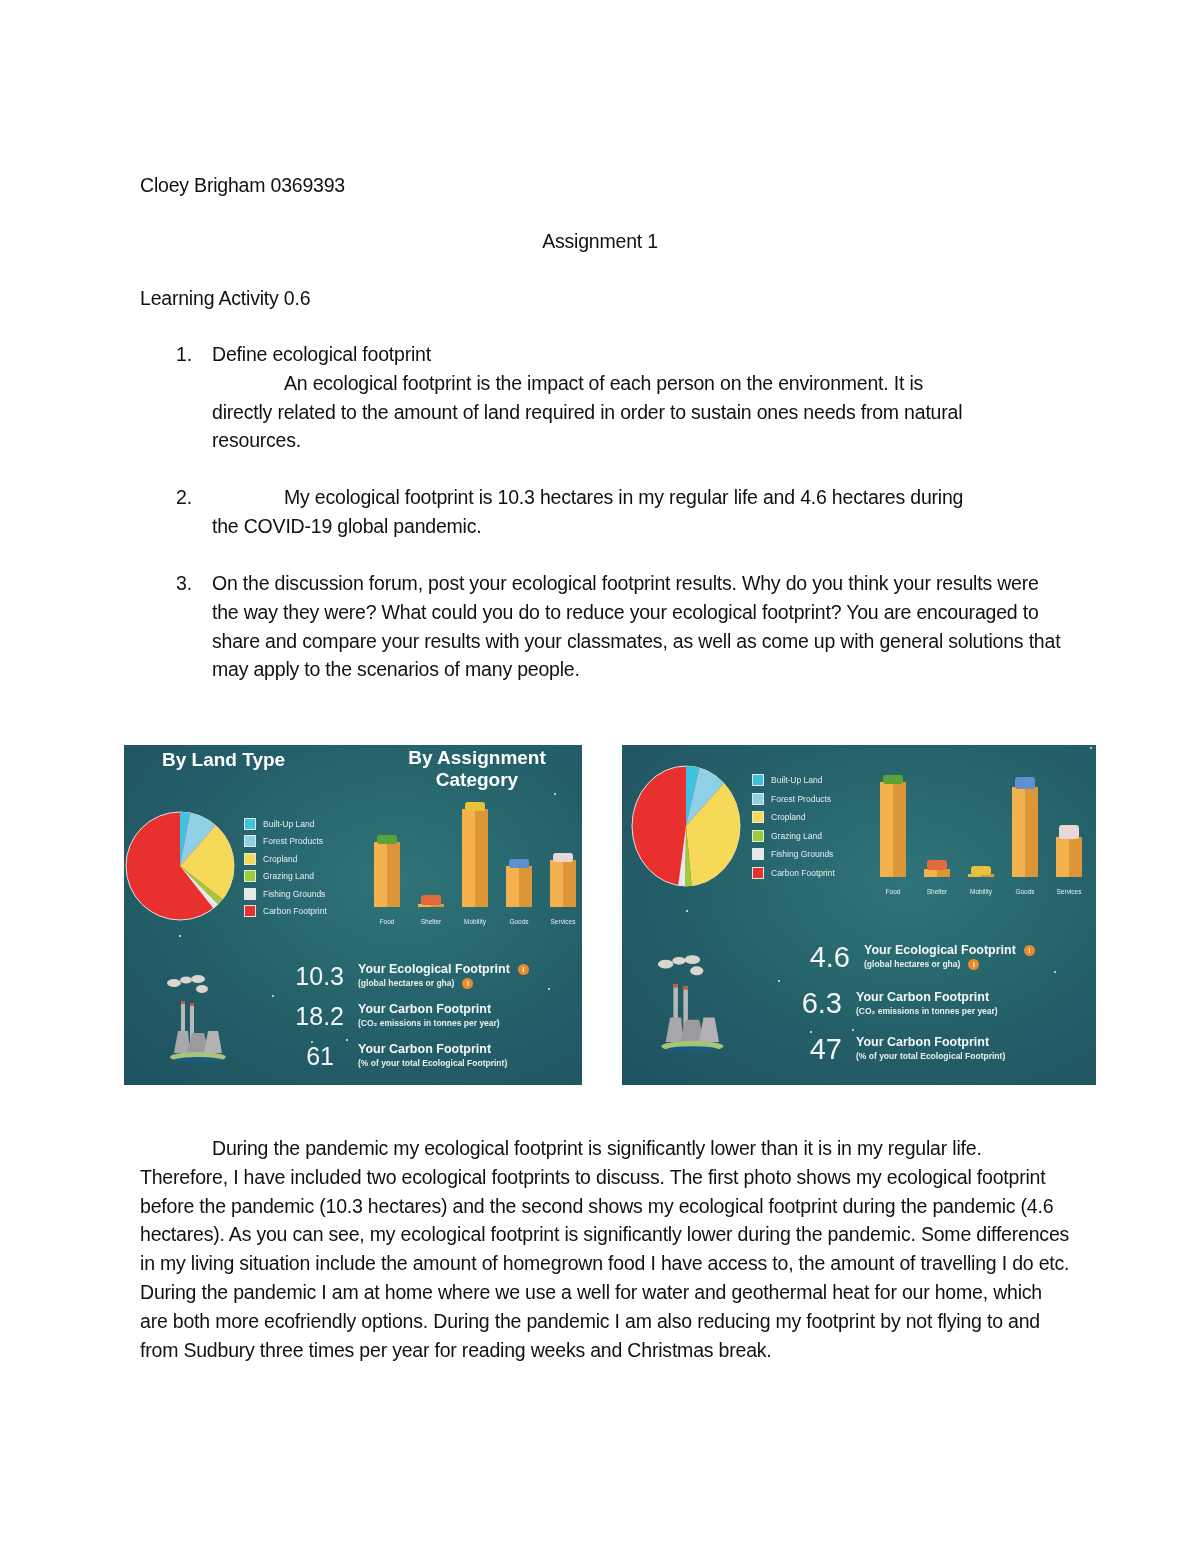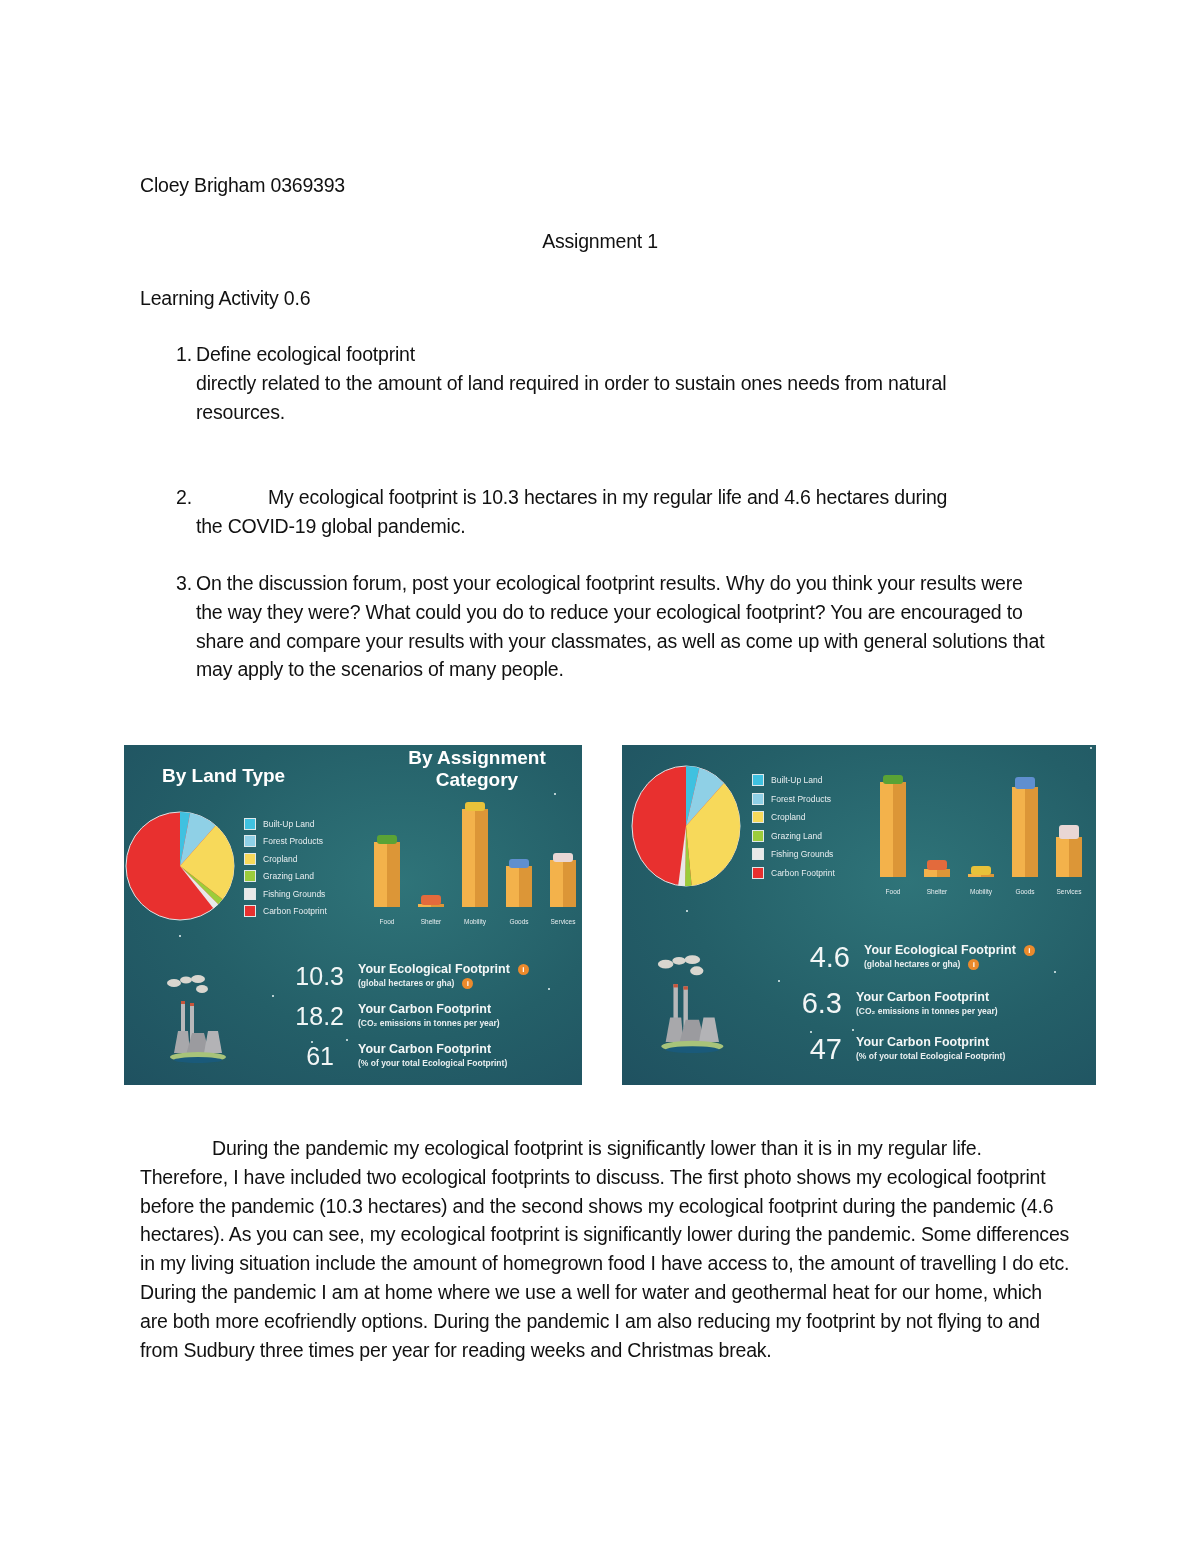--- a/index.html
+++ b/index.html
@@ -12,21 +12,21 @@
   .abs { position: absolute; }
   .indent { display: inline-block; width: 72px; }
 
   #header-name { left: 140px; top: 171px; }
   #title { left: 0; width: 1200px; top: 227px; text-align: center; padding-left: 0px; }
   #title span { position: relative; left: 0px; }
   #activity { left: 140px; top: 284px; }
 
   .q { position: absolute; left: 176px; width: 900px; }
   .q .num { position: absolute; left: 0; top: 0; width: 36px; }
-  .q .body { margin-left: 20px; }
+  .q .body { margin-left: 36px; }
 
   #q1 { top: 340px; }
   #q2 { top: 483px; }
   #q3 { top: 569px; }
 
   #para { left: 140px; top: 1134px; width: 930px; }
 
   
   .panel {
     position: absolute; overflow: hidden;
@@ -64,20 +64,21 @@
 <body>
 
 <div class="abs doc-text" id="header-name">Cloey Brigham 0369393</div>
 <div class="abs doc-text" id="title"><span>Assignment 1</span></div>
 <div class="abs doc-text" id="activity">Learning Activity 0.6</div>
 
 <div class="q doc-text" id="q1">
   <span class="num">1.</span>
   <div class="body">
     <div>Define ecological footprint</div>
+    <div><span class="indent"></span><span>An ecological footprint is the impact of each person on the environment. It is</span></div>
     <div style="width:800px">directly related to the amount of land required in order to sustain ones needs from natural resources.</div>
   </div>
 </div>
 
 <div class="q doc-text" id="q2" style="top:483px">
   <span class="num">2.</span>
   <div class="body">
     <div style="white-space:nowrap"><span class="indent"></span><span>My ecological footprint is 10.3 hectares in my regular life and 4.6 hectares during</span></div>
     <div>the COVID-19 global pandemic.</div>
   </div>
@@ -92,21 +93,21 @@
 
 <div class="panel" id="panel1">
   <div class="star" style="left:343px;top:40px"></div>
   <div class="star" style="left:430px;top:48px"></div>
   <div class="star" style="left:55px;top:190px"></div>
   <div class="star" style="left:148px;top:250px"></div>
   <div class="star" style="left:424px;top:243px"></div>
   <div class="star" style="left:187px;top:296px"></div>
   <div class="star" style="left:222px;top:294px"></div>
 
-  <div class="panel-heading" style="left:38px;top:20px;">By Land Type</div>
+  <div class="panel-heading" style="left:38px;top:4px;">By Land Type</div>
   <div class="panel-heading" style="left:268px;top:2px;width:170px;">
     <div>By Assignment</div>
     <div>Category</div>
   </div>
 
   <svg class="abs" style="left:0;top:65px" width="112" height="112" viewBox="-56 -56 112 112">
     <circle r="54" fill="#e8302f" stroke="#d9e6e8" stroke-width="1"></circle>
 
     <path d="M0,0 L0,-54 A54,54 0 0,1 10.1,-53.0 Z" fill="#3fc1e0"></path>
     <path d="M0,0 L10.1,-53.0 A54,54 0 0,1 35.7,-40.5 Z" fill="#8fd0e6"></path>

